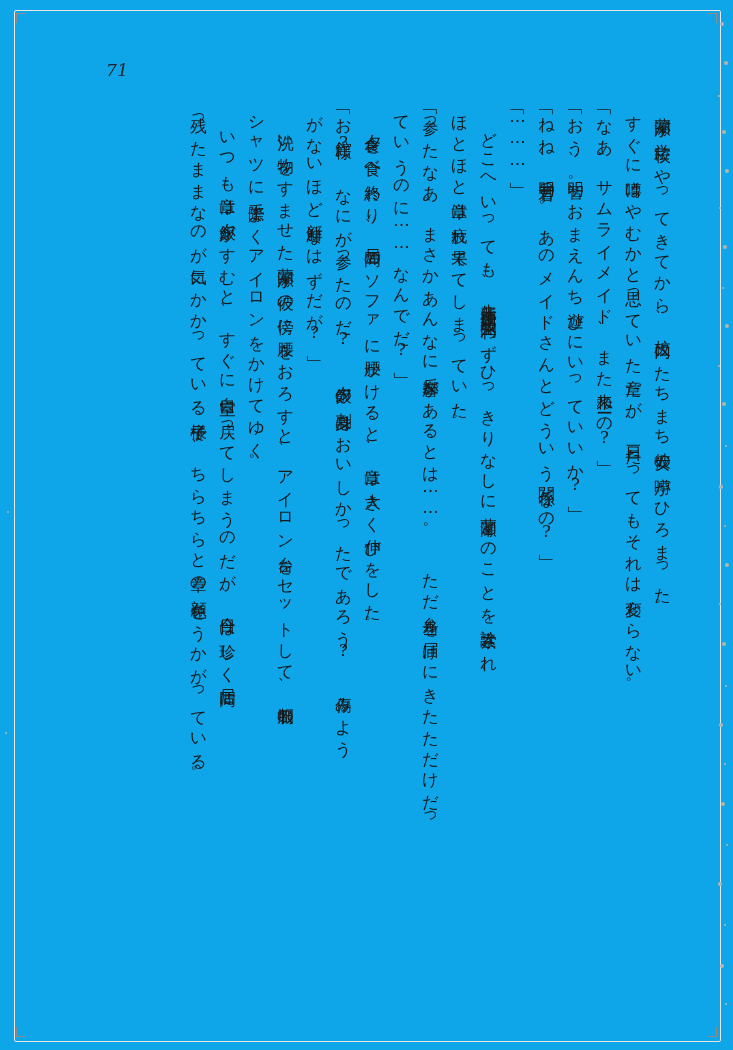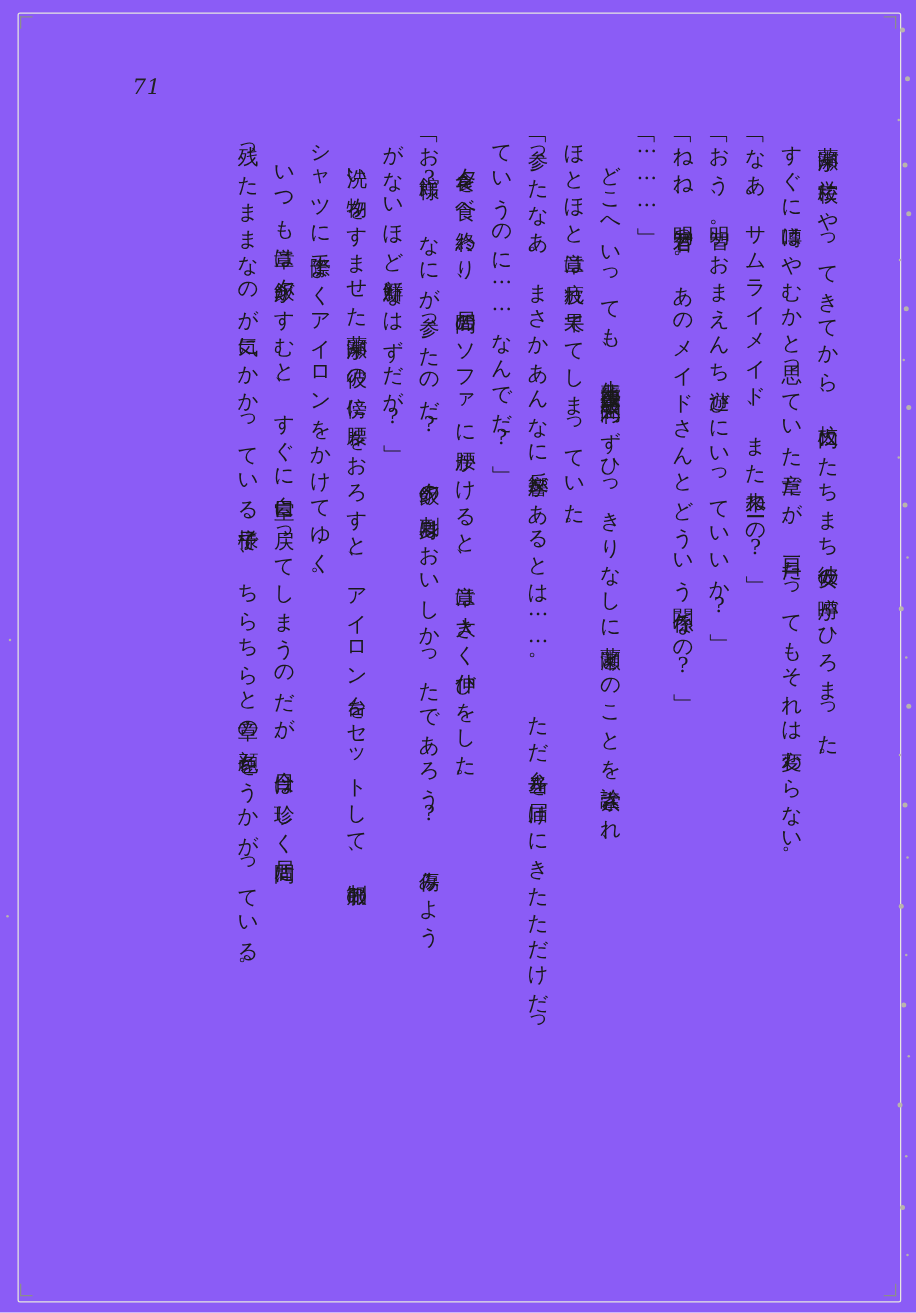--- a/index.html
+++ b/index.html
@@ -4,21 +4,21 @@
 <style>
   html, body {
     margin: 0;
     padding: 0;
     background: #ffffff;
   }
   .page {
     position: relative;
     width: 733px;
     height: 1050px;
-    background: #8b5cf6;
+    background: #0ea5e9;
     overflow: hidden;
     font-family: "DejaVu Serif", serif;
     color: #1b1b1b;
   }
 
   
   .scan-edge {
     position: absolute;
     left: 14px;
     top: 10px;

